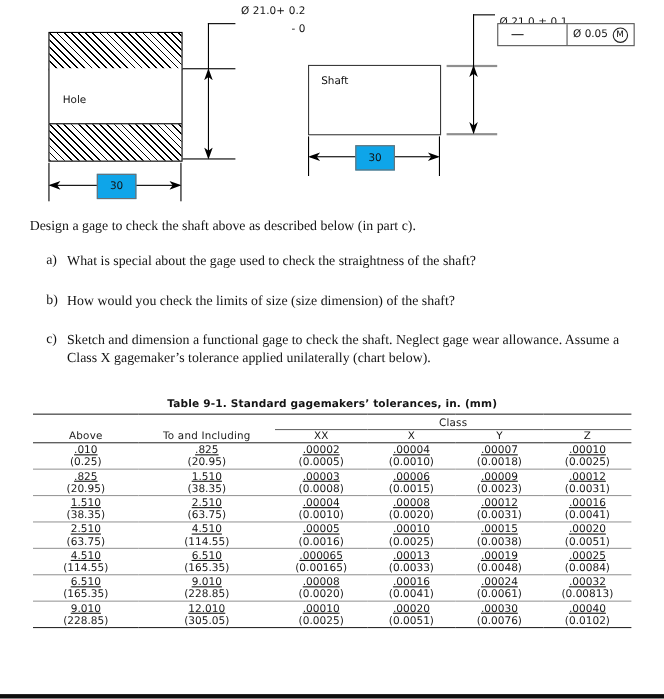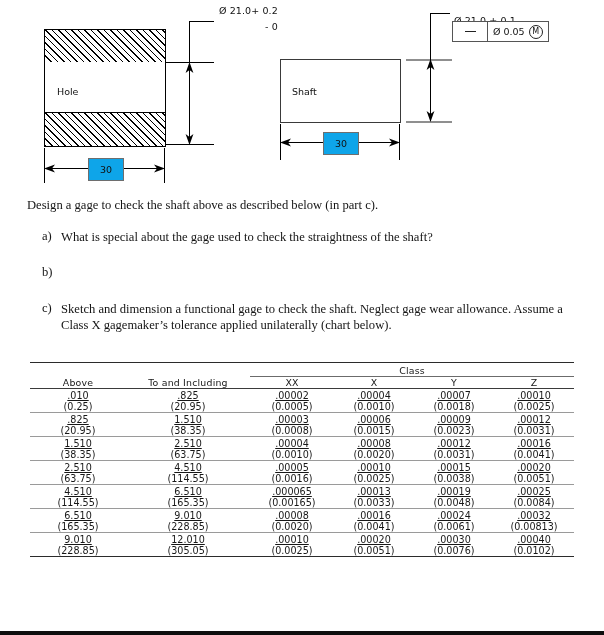--- a/index.html
+++ b/index.html
@@ -213,38 +213,38 @@
       <polygon points="0,4.5 11,0.6 8,4.5 11,8.4" fill="#000"></polygon>
     </svg>
     <svg style="position:absolute; left:154px; top:164px;" width="11" height="9">
       <polygon points="11,4.5 0,0.6 3,4.5 0,8.4" fill="#000"></polygon>
     </svg>
     <div class="dimbox" style="left:88px; top:158px; width:34px; height:21px;">30</div>
   </div>
 
   <div>
     <div class="plainbox" style="left:280px; top:59px; width:119px; height:62px;"></div>
-    <div class="fig-label" style="left:292px; top:86px;">Shaft</div>
+    <div class="fig-label" style="left:292px; top:68px;">Shaft</div>
 
     <div class="hline-thick" style="left:406px; top:59px; width:46px;"></div>
     <div class="hline-thick" style="left:406px; top:121px; width:46px;"></div>
     <div class="vline" style="left:430px; top:61px; height:60px;"></div>
     <svg style="position:absolute; left:426px; top:59px;" width="9" height="11">
       <polygon points="4.5,0 8.4,11 4.5,8 0.6,11" fill="#000"></polygon>
     </svg>
     <svg style="position:absolute; left:426px; top:111px;" width="9" height="11">
       <polygon points="4.5,11 0.6,0 4.5,3 8.4,0" fill="#000"></polygon>
     </svg>
 
     <div class="vline" style="left:430px; top:13px; height:48px;"></div>
     <div class="hline" style="left:430px; top:13px; width:20px;"></div>
 
     <div class="callout" style="left:454px; top:15px;">Ø 21.0 ±  0.1</div>
 
-    <div class="fcf" style="left:452px; top:21px;">
+    <div class="fcf" style="left:452px; top:21px;gap:28px;">
       <div class="fcf-cell" style="width:24px;">
         <span class="straight-sym"></span>
       </div>
       <div class="fcf-cell">
         <span>Ø 0.05</span>
         <span class="mmc">M</span>
       </div>
     </div>
 
     <div class="vline" style="left:280px; top:124px; height:36px;"></div>
@@ -263,29 +263,31 @@
 <div id="questions">
   <div class="q-intro">Design a gage to check the shaft above as described below (in part c).</div>
 
   <div class="q-item" style="top:31px; width:540px;">
     <span class="q-marker">a)</span>
     <span class="q-text">What is special about the gage used to check the straightness of the shaft?</span>
   </div>
 
   <div class="q-item" style="top:67px; width:540px;">
     <span class="q-marker">b)</span>
+    <span class="q-text">How would you check the limits of size (size dimension) of the shaft?</span>
   </div>
 
   <div class="q-item" style="top:103px; width:528px;">
     <span class="q-marker">c)</span>
     <span class="q-text">Sketch and dimension a functional gage to check the shaft. Neglect gage wear allowance. Assume a Class X gagemaker’s tolerance applied unilaterally (chart below).</span>
   </div>
 </div>
 
 <div id="table-wrap">
+  <div class="tbl-title">Table 9-1. Standard gagemakers’ tolerances, in. (mm)</div>
 
   <table class="gt">
     <colgroup>
       <col style="width:96px">
       <col style="width:124px">
       <col style="width:84px">
       <col style="width:80px">
       <col style="width:80px">
       <col style="width:80px">
     </colgroup>

